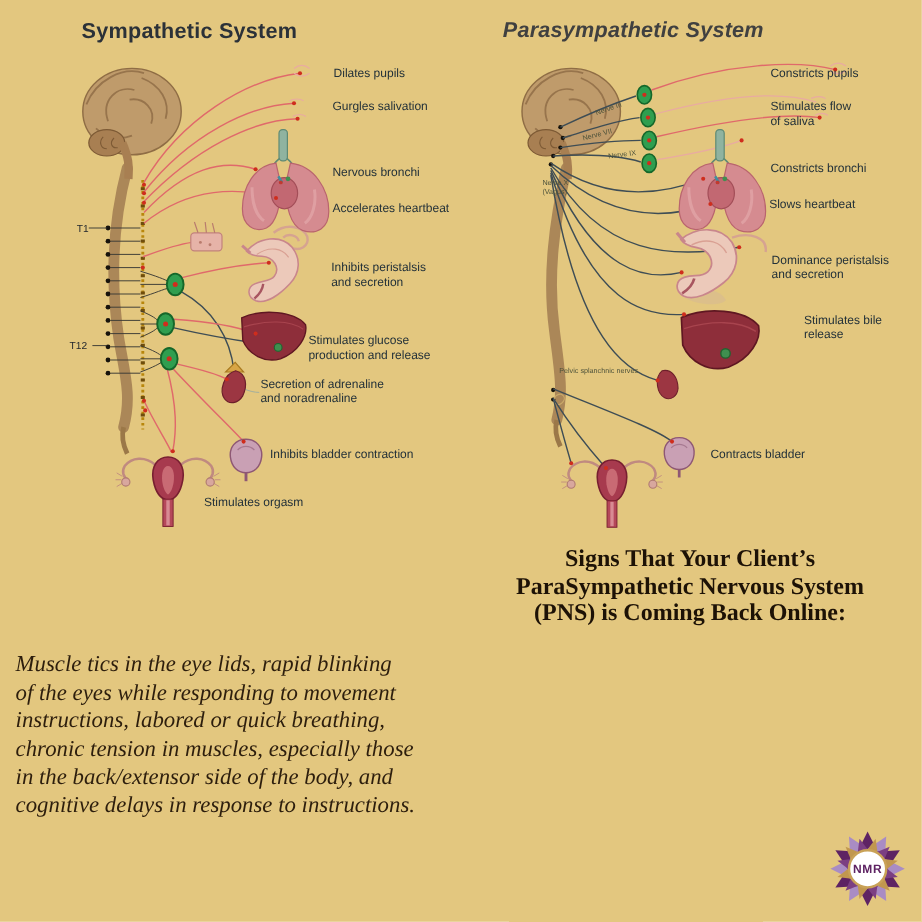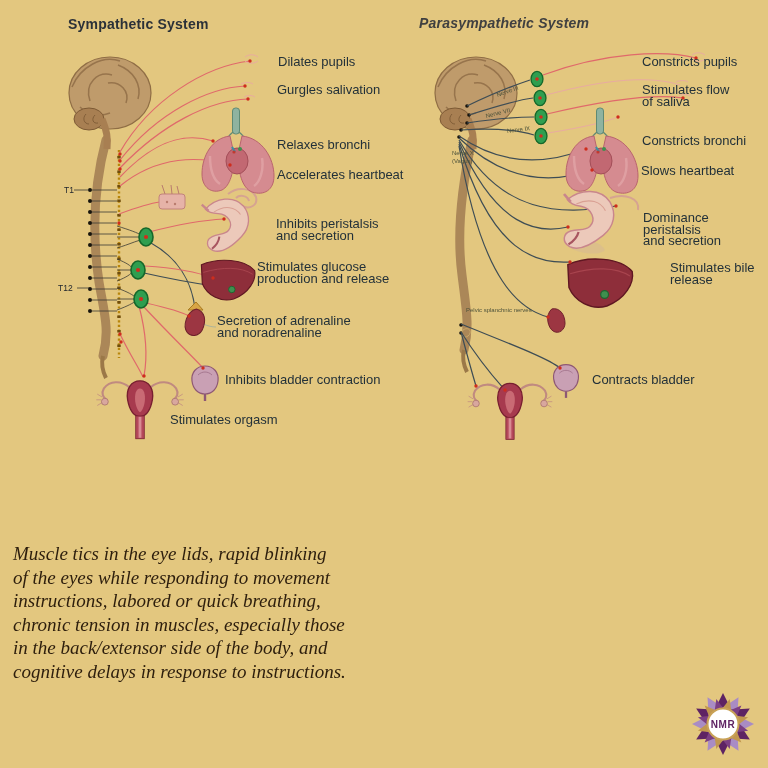--- a/index.html
+++ b/index.html
@@ -3,23 +3,23 @@
 <meta charset="utf-8">
 <style>
   :root{
     --bg:#e3c77f; --label:#233139; --heading:#1d1206; --body:#2d1e0d;
     --pink-line:#e0696b; --dark-line:#3e4d55; --ganglion-green:#2f9e4f;
     --chain-gold:#b8860b; --logo-purple:#5e2363;
   }
   html,body{margin:0;padding:0}
   .canvas{position:relative;width:768px;height:768px;background:var(--bg);
     overflow:hidden;font-family:"Liberation Sans",sans-serif}
-  .panel-title{position:absolute;font-size:14px;font-weight:600;color:#2b3138;letter-spacing:.2px}
+  .panel-title{position:absolute;font-size:18px;font-weight:600;color:#2b3138;letter-spacing:.2px}
   .panel-title.it{font-style:italic;font-weight:700;color:#404040}
-  .dlabel{position:absolute;font-size:13px;line-height:11.5px;color:var(--label);white-space:pre-line}
+  .dlabel{position:absolute;font-size:10px;line-height:11.5px;color:var(--label);white-space:pre-line}
   .tlabel{position:absolute;font-size:8.5px;color:#23282e}
   .nlabel{position:absolute;font-size:6px;line-height:7.5px;color:#4d523a;white-space:pre-line;transform-origin:left center}
   .cap-heading{position:absolute;font-family:"Liberation Serif",serif;font-weight:700;
     font-size:20px;line-height:22.5px;color:var(--heading);text-align:center;white-space:pre-line}
   .cap-body{position:absolute;font-family:"Liberation Serif",serif;font-style:italic;
     font-size:19px;line-height:23.5px;color:var(--body);white-space:pre-line}
   svg.diagram{position:absolute;left:0;top:0}
   .ln-pink{stroke:var(--pink-line);fill:none;stroke-width:1.2}
   .ln-pale{stroke:#e9aba1;fill:none;stroke-width:1}
   .ln-dark{stroke:var(--dark-line);fill:none;stroke-width:1.2}
@@ -262,25 +262,25 @@
           <circle class="dotR" cx="618" cy="117" r="1.7"></circle>
       </g>
     </g>
   </svg>
 
   <div class="panel-title" style="left:68px;top:16px">Sympathetic System</div>
   <div class="panel-title it" style="left:419px;top:15px">Parasympathetic System</div>
 
   <div class="dlabel" style="left:278px;top:56px">Dilates pupils</div>
   <div class="dlabel" style="left:277px;top:84px">Gurgles salivation</div>
-  <div class="dlabel" style="left:277px;top:139px">Relaxes bronchi</div>
+  <div class="dlabel" style="left:277px;top:139px">Nervous bronchi</div>
   <div class="dlabel" style="left:277px;top:169px">Accelerates heartbeat</div>
   <div class="dlabel" style="left:276px;top:218px">Inhibits peristalsis
 and secretion</div>
-  <div class="dlabel" style="left:257px;top:261px">Stimulates glucose
+  <div class="dlabel" style="left:257px;top:279px">Stimulates glucose
 production and release</div>
   <div class="dlabel" style="left:217px;top:315px">Secretion of adrenaline
 and noradrenaline</div>
   <div class="dlabel" style="left:225px;top:374px">Inhibits bladder contraction</div>
   <div class="dlabel" style="left:170px;top:414px">Stimulates orgasm</div>
   <div class="tlabel" style="left:64px;top:185px">T1</div>
   <div class="tlabel" style="left:58px;top:283px">T12</div>
 
   <div class="dlabel" style="left:642px;top:56px">Constricts pupils</div>
   <div class="dlabel" style="left:642px;top:84px">Stimulates flow
@@ -300,20 +300,23 @@
 (Vagus)</div>
   <div class="nlabel" style="left:466px;top:307px">Pelvic splanchnic nerves</div>
 
   <div class="cap-body" style="left:13px;top:542px;width:372px">Muscle tics in the eye lids, rapid blinking
 of the eyes while responding to movement
 instructions, labored or quick breathing,
 chronic tension in muscles, especially those
 in the back/extensor side of the body, and
 cognitive delays in response to instructions.</div>
 
+  <div class="cap-heading" style="left:384px;top:455px;width:382px">Signs That Your Client’s
+ParaSympathetic Nervous System
+(PNS) is Coming Back Online:</div>
 
   <svg class="logo" style="left:690px;top:690px" width="66" height="68" viewBox="0 0 66 68">
     <g transform="translate(33,34)">
       <g>
         <path d="M0,-31 L9,-13 L-9,-13 Z" transform="rotate(0)" fill="#5e2363"></path>
         <path d="M0,-31 L9,-13 L-9,-13 Z" transform="rotate(30)" fill="#a98cc4"></path>
         <path d="M0,-31 L9,-13 L-9,-13 Z" transform="rotate(60)" fill="#5e2363"></path>
         <path d="M0,-31 L9,-13 L-9,-13 Z" transform="rotate(90)" fill="#a98cc4"></path>
         <path d="M0,-31 L9,-13 L-9,-13 Z" transform="rotate(120)" fill="#5e2363"></path>
         <path d="M0,-31 L9,-13 L-9,-13 Z" transform="rotate(150)" fill="#a98cc4"></path>

